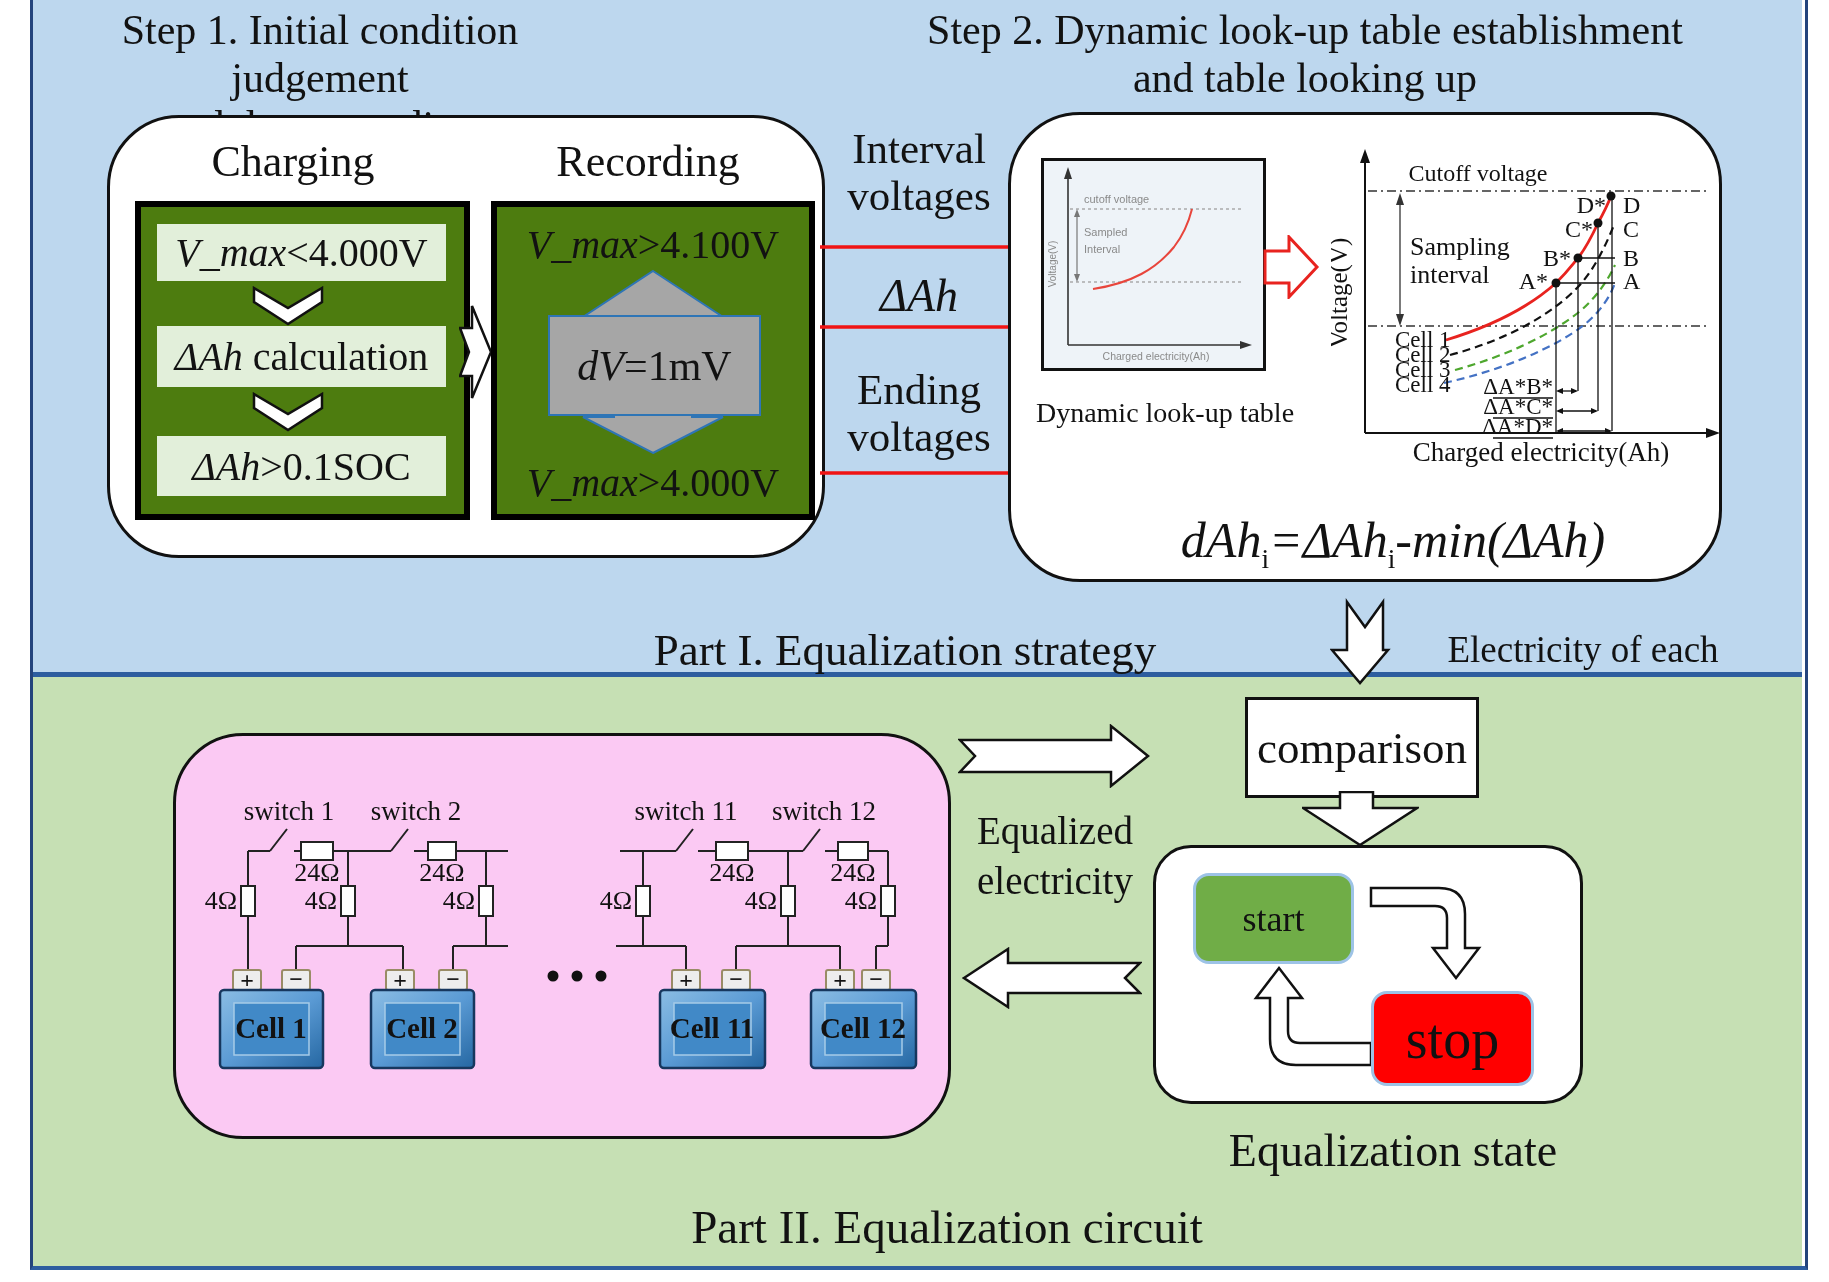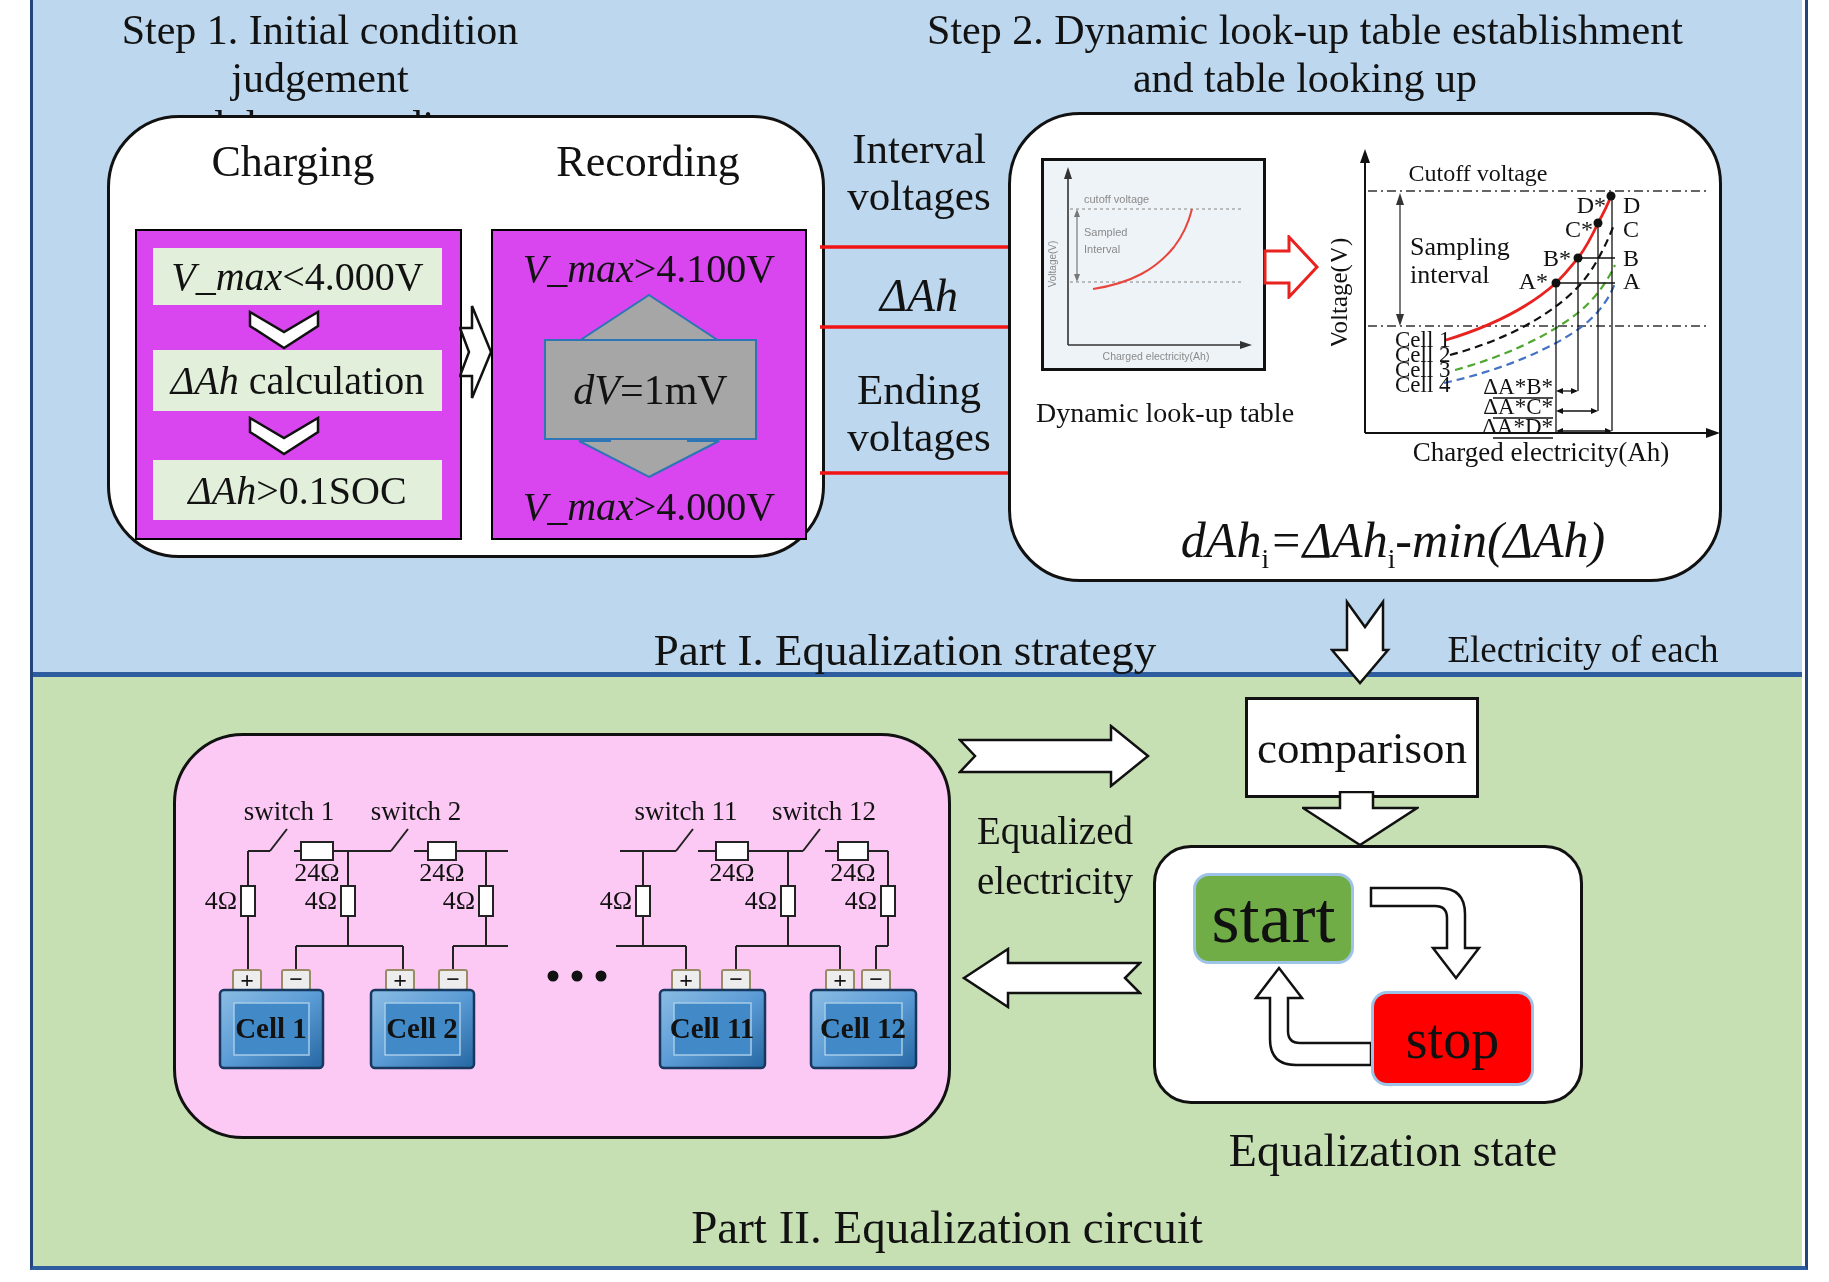--- a/index.html
+++ b/index.html
@@ -7,34 +7,34 @@
           font-family:"Liberation Serif","DejaVu Serif",serif;color:#121212;}
   .abs{position:absolute;}
   .frame{position:absolute;left:30px;top:0;width:1772px;height:1266px;
          border-left:3px solid #24447c;border-right:3px solid #24447c;border-bottom:4px solid #2d5d9f;}
   .part1-bg{position:absolute;left:33px;top:0;width:1769px;height:672px;background:#bdd7ee;}
   .part2-bg{position:absolute;left:33px;top:677px;width:1769px;height:589px;background:#c6e0b4;}
   .divider{position:absolute;left:33px;top:672px;width:1769px;height:5px;background:#2d5d9f;}
   .title{font-size:42px;line-height:48px;text-align:center;}
   .roundbox{position:absolute;background:#fff;border:3px solid #111;border-radius:72px;}
   .heading{font-size:44px;text-align:center;}
-  .yellow{position:absolute;background:#d946ef;border:2px solid #000000;margin-top:28px;}
+  .yellow{position:absolute;background:#4d7c0f;border:6px solid #000000;}
   .rowgreen{position:absolute;background:#e2efda;font-size:40px;text-align:center;}
   .em{font-style:italic;}
   .flowlabel{font-size:43px;line-height:47px;text-align:center;}
   .capt{font-size:28px;text-align:center;margin-top:19px;}
   .formula{font-size:50px;font-style:italic;text-align:center;white-space:nowrap;}
   .formula sub{font-size:0.55em;font-style:normal;}
   .sectionlabel{font-size:45px;text-align:center;}
   .note{font-size:37px;line-height:43px;text-align:center;}
   .pinkbox{position:absolute;background:#fbc9f3;border:3px solid #111;border-radius:70px;}
   .whitebox{position:absolute;background:#fff;border:3px solid #111;}
   .statebox{position:absolute;background:#fff;border:3px solid #111;border-radius:38px;}
   .startbtn{position:absolute;background:#70ad47;border:3px solid #9dc3e6;border-radius:16px;
-            font-size:72px;text-align:center;color:#111;}
+            font-size:36px;text-align:center;color:#111;}
   .stopbtn{position:absolute;background:#ff0000;border:3px solid #9dc3e6;border-radius:16px;
            font-size:56px;text-align:center;color:#111;}
   svg text{font-family:"Liberation Serif","DejaVu Serif",serif;fill:#121212;}
   svg text.sansl{font-family:"Liberation Sans","DejaVu Sans",sans-serif;fill:#8a8a8a;}
   .ctr{display:flex;align-items:center;justify-content:center;}
 </style>
 </head>
 <body>
 
 <div class="canvas">

